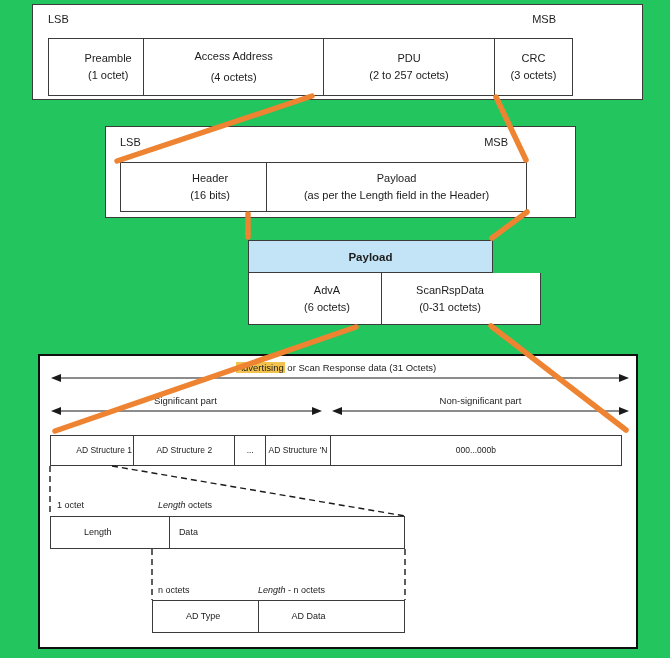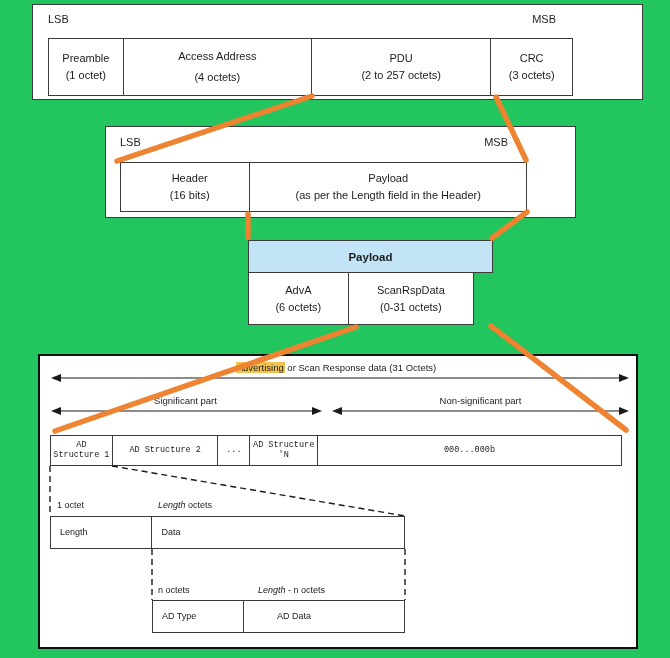--- a/index.html
+++ b/index.html
@@ -9,21 +9,21 @@
     --line:#3b3b3b;
     --ink:#1c1c1c;
   }
   html,body{margin:0;padding:0;background:#ffffff;}
   .stage{
     position:relative;width:670px;height:658px;background:#22c55e;overflow:hidden;
     font-family:"Liberation Sans","DejaVu Sans",sans-serif;color:var(--ink);
   }
   .outer-box{position:absolute;border:1.6px solid var(--line);background:#fff;box-sizing:border-box;}
   .corner-lbl{position:absolute;font-size:11px;color:var(--ink);}
-  .trow{position:absolute;display:flex;border:1.5px solid var(--line);background:#fff;box-sizing:border-box;}
+  .trow{position:absolute;display:flex;border:1.5px solid var(--line);background:#fff;box-sizing:border-box;padding-left:24px;}
   .tcell{
     box-sizing:border-box;border-right:1.5px solid var(--line);
     display:flex;flex-direction:column;align-items:center;justify-content:center;
     gap:4px;font-size:11px;line-height:1.15;text-align:center;
   }
   .tcell:last-child{border-right:none;}
   .tcell.left{align-items:center;padding-left:9px;text-align:left;}
   .payload-hdr{
     position:absolute;box-sizing:border-box;border:1.5px solid var(--line);
     background:var(--blue);display:flex;align-items:center;justify-content:center;
@@ -79,40 +79,40 @@
     </div>
     <div class="tcell" style="width:277px;">
       <span>Payload</span>
       <span>(as per the Length field in the Header)</span>
     </div>
   </div>
 
   <div class="payload-hdr" style="left:248px;top:240px;width:245px;height:33px;">
     <span>Payload</span>
   </div>
-  <div class="trow" style="left:248px;top:273px;width:226px;height:52px;border-top:none;">
+  <div class="trow" style="left:248px;top:273px;width:293px;height:52px;border-top:none;">
     <div class="tcell" style="width:109px;">
       <span>AdvA</span>
       <span>(6 octets)</span>
     </div>
     <div class="tcell" style="width:136px;">
       <span>ScanRspData</span>
       <span>(0-31 octets)</span>
     </div>
   </div>
 
   <div class="big-box" style="left:38px;top:354px;width:600px;height:295px;"></div>
 
   <div class="arrow-label" style="left:50px;top:361px;width:572px;">
     <span class="hl">Advertising</span><span> or Scan Response data (31 Octets)</span>
   </div>
   <div class="arrow-label" style="left:50px;top:394px;width:271px;">Significant part</div>
   <div class="arrow-label" style="left:333px;top:394px;width:295px;">Non-significant part</div>
 
-  <div class="trow" style="left:50px;top:435px;width:572px;height:31px;font-family:Liberation Mono, monospace;">
+  <div class="trow" style="left:50px;top:435px;width:572px;height:31px;">
     <div class="tcell ad-cell" style="width:62px;">AD Structure 1</div>
     <div class="tcell ad-cell" style="width:106px;">AD Structure 2</div>
     <div class="tcell ad-cell" style="width:32px;">...</div>
     <div class="tcell ad-cell" style="width:68px;">AD Structure 'N</div>
     <div class="tcell ad-cell" style="width:304px;">000...000b</div>
   </div>
 
   <span class="flat-lbl" style="left:57px;top:499px;">1 octet</span>
   <span class="flat-lbl" style="left:158px;top:499px;"><i>Length</i><span> octets</span></span>
 

